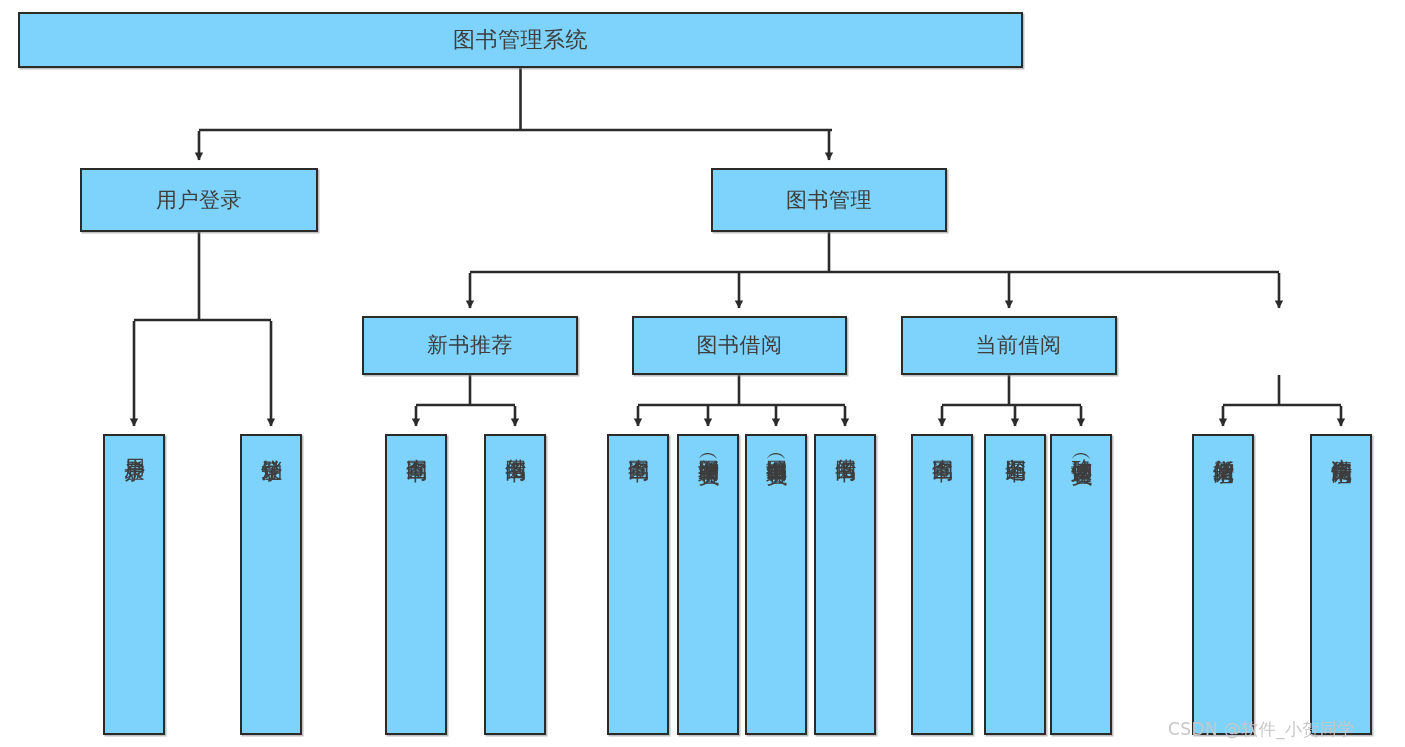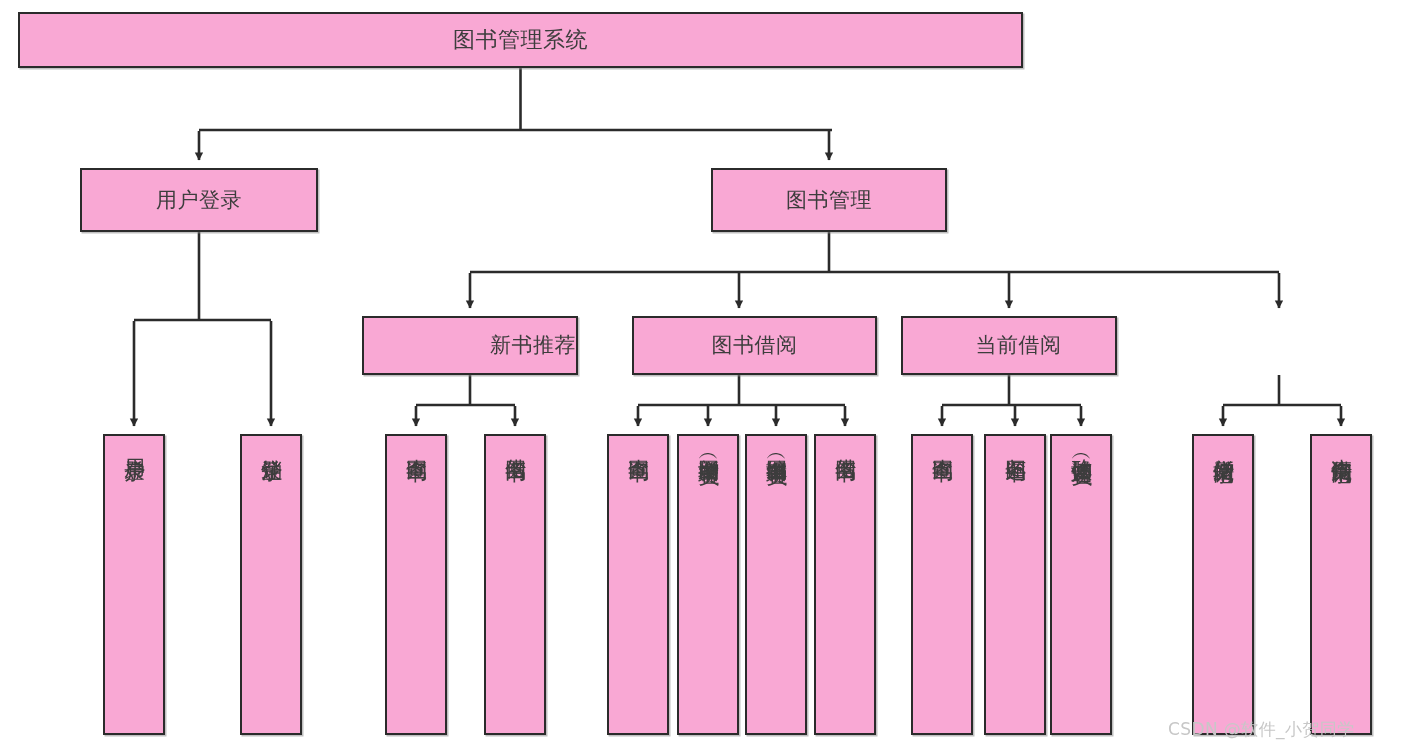--- a/index.html
+++ b/index.html
@@ -22,21 +22,21 @@
     position: absolute;
     left: 0;
     top: 0;
     width: 1405px;
     height: 747px;
     pointer-events: none;
   }
   .node-box {
     position: absolute;
     box-sizing: border-box;
-    background: #f9a8d4;
+    background: #7dd3fc;
     border: 2px solid #2b2b2b;
     box-shadow: 1.5px 1.5px 0 0 rgba(140,140,140,0.55);
     display: flex;
     align-items: center;
     justify-content: center;
     color: #3d3d3d;
   }
   .node-label {
     display: block;
     font-size: 21px;
@@ -140,24 +140,24 @@
     <span class="node-label">图书管理系统</span>
   </div>
 
   <div class="node-box" style="left:80px; top:168px; width:238px; height:64px;">
     <span class="node-label">用户登录</span>
   </div>
   <div class="node-box" style="left:711px; top:168px; width:236px; height:64px;font-family:Liberation Serif, serif;">
     <span class="node-label">图书管理</span>
   </div>
 
-  <div class="node-box" style="left:362px; top:316px; width:216px; height:59px;justify-content:flex-end;">
+  <div class="node-box" style="left:362px; top:316px; width:216px; height:59px;">
     <span class="node-label">新书推荐</span>
   </div>
-  <div class="node-box" style="left:632px; top:316px; width:245px; height:59px;">
+  <div class="node-box" style="left:632px; top:316px; width:215px; height:59px;">
     <span class="node-label">图书借阅</span>
   </div>
   <div class="node-box" style="left:901px; top:316px; width:216px; height:59px;padding-left:19px;">
     <span class="node-label">当前借阅</span>
   </div>
 
   <div class="node-box leaf" style="left:103px; top:434px; width:62px; height:301px;">
     <span class="node-label">用户登录</span>
   </div>
   <div class="node-box leaf" style="left:240px; top:434px; width:62px; height:301px;">

